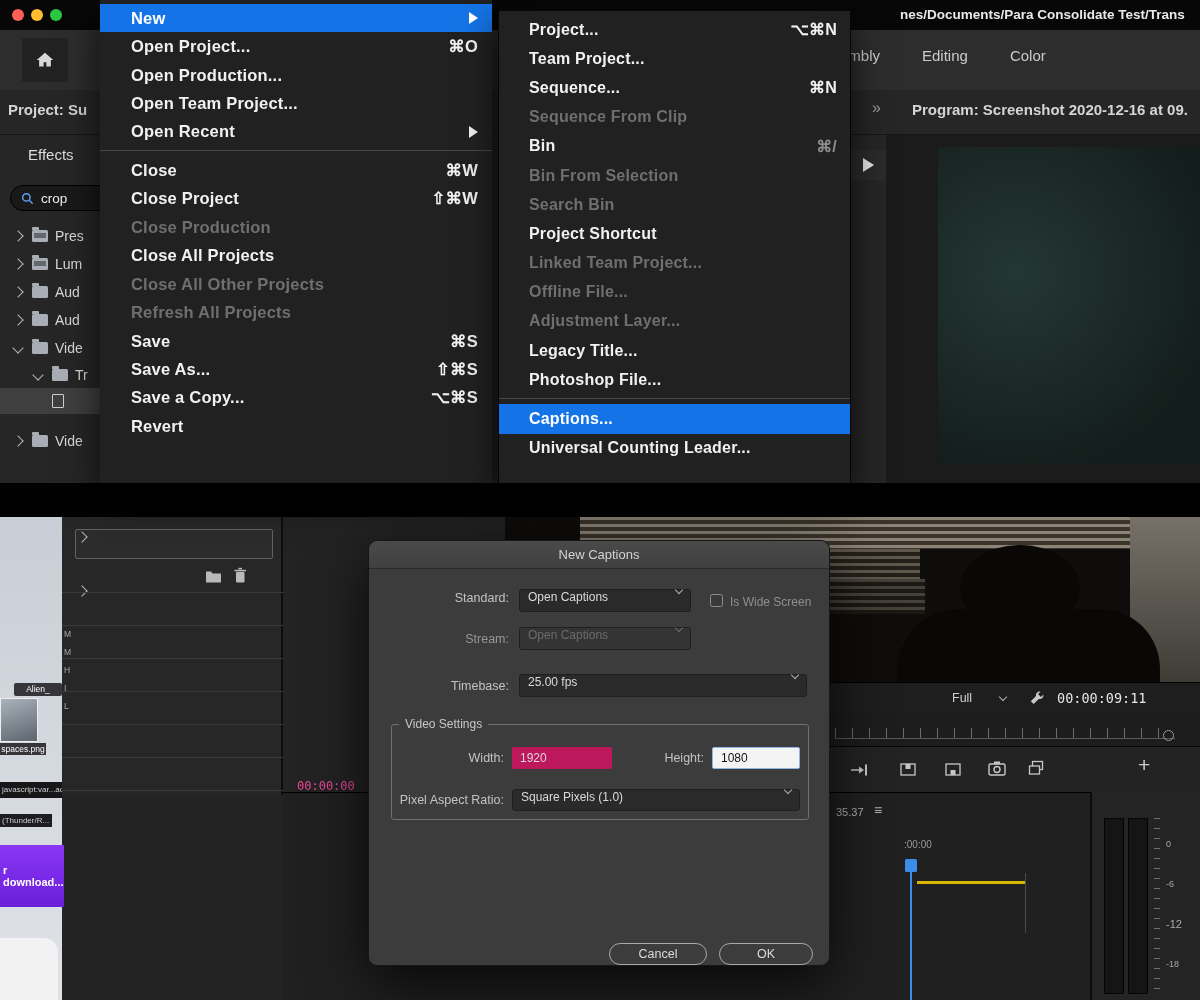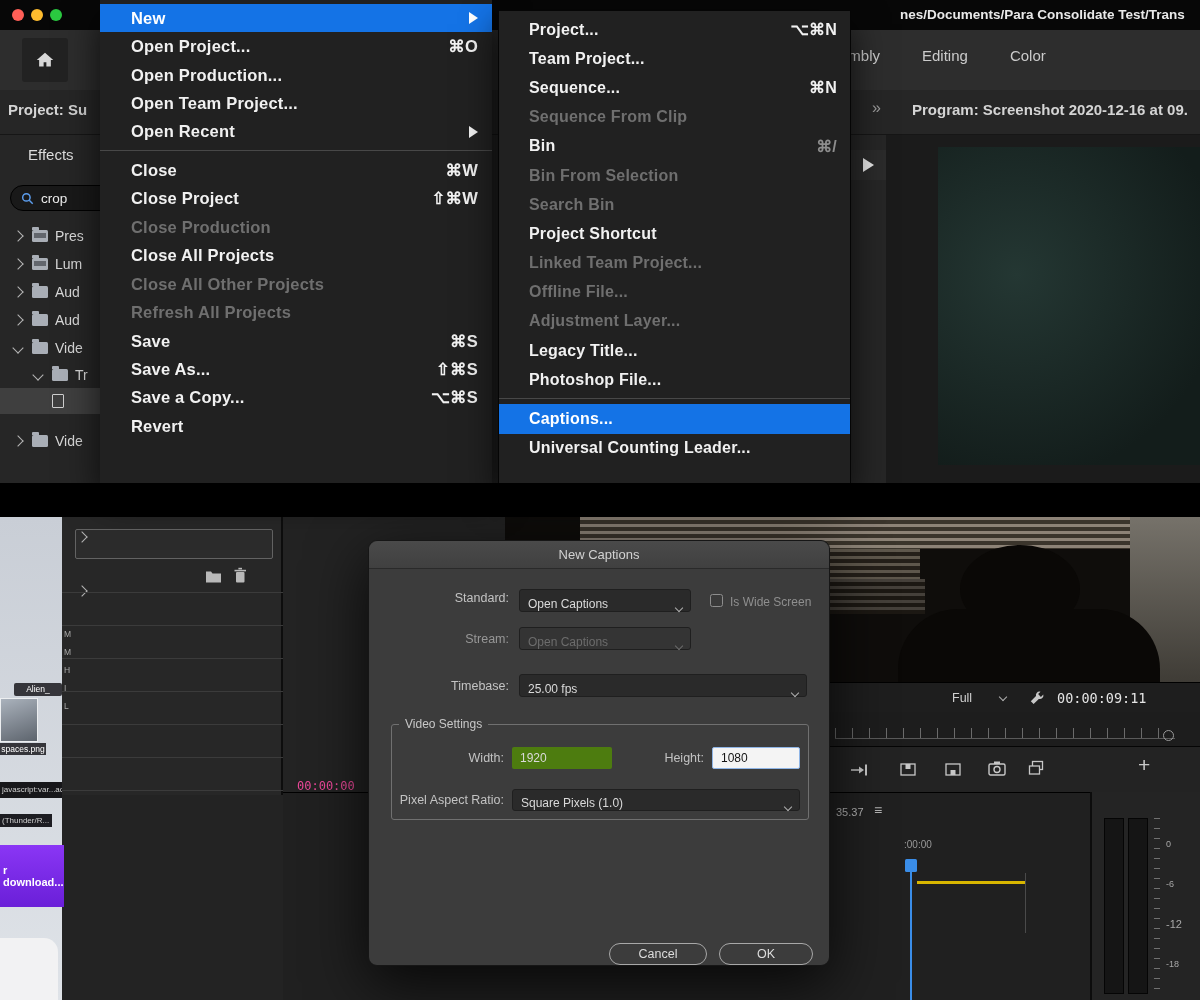--- a/index.html
+++ b/index.html
@@ -47,26 +47,26 @@
 
   
   .dlg{position:absolute;left:368px;top:540px;width:462px;height:426px;background:#3c3c3c;
        border:1px solid #161616;border-radius:9px;box-shadow:0 18px 60px rgba(0,0,0,.78);z-index:80}
   .dlg-title{height:28px;background:linear-gradient(#4a4a4a,#404040);border-bottom:1px solid #2a2a2a;
        border-radius:9px 9px 0 0;display:flex;align-items:center;justify-content:center;
        color:#d2d2d2;font-size:13px;font-weight:400}
   .dlbl{position:absolute;width:175px;text-align:right;white-space:nowrap;color:#c3c3c3;font-size:12.5px}
   .dlbl.dim{color:#979797}
   .dd{position:absolute;background:#2a2a2a;border:1px solid #1f1f1f;border-radius:3px;display:flex;
-      align-items:flex-end;padding:0 8px;color:#dadada;font-size:12px;white-space:nowrap}
+      align-items:flex-start;padding:0 8px;color:#dadada;font-size:12px;white-space:nowrap}
   .dd.dis{background:#343434;color:#6c6c6c}
   .chev{width:6px;height:6px;border-right:1.4px solid #b0b0b0;border-bottom:1.4px solid #b0b0b0;
         transform:rotate(45deg);margin-left:auto;margin-top:-3px;flex:none}
   .dd.dis .chev{border-color:#6c6c6c}
-  .field{position:absolute;background:#4d7c0f;border-radius:2px;display:flex;align-items:center;
+  .field{position:absolute;background:#be185d;border-radius:2px;display:flex;align-items:center;
          padding:0 8px;color:#dadada;font-size:12px}
   .field.lit{background:#f4f4f4;color:#141414;border:1.5px solid #8fb5e6}
   .btn{position:absolute;height:22px;border:1.5px solid #a8a8a8;border-radius:11px;background:#3c3c3c;
        color:#dcdcdc;font-size:12.5px;display:flex;align-items:center;justify-content:center}
   .group{position:absolute;border:1px solid #707070;border-radius:3px}
   .group-label{position:absolute;background:#3c3c3c;padding:0 6px;color:#c8c8c8;font-size:12px;white-space:nowrap}
   .cbx{position:absolute;width:13px;height:13px;border:1px solid #8d8d8d;border-radius:2.5px;background:#3a3a3a}
 
   .ticks{background:repeating-linear-gradient(90deg,#6b6b6b 0 1px,transparent 1px 17px);
          border-bottom:1px solid #5a5a5a}

